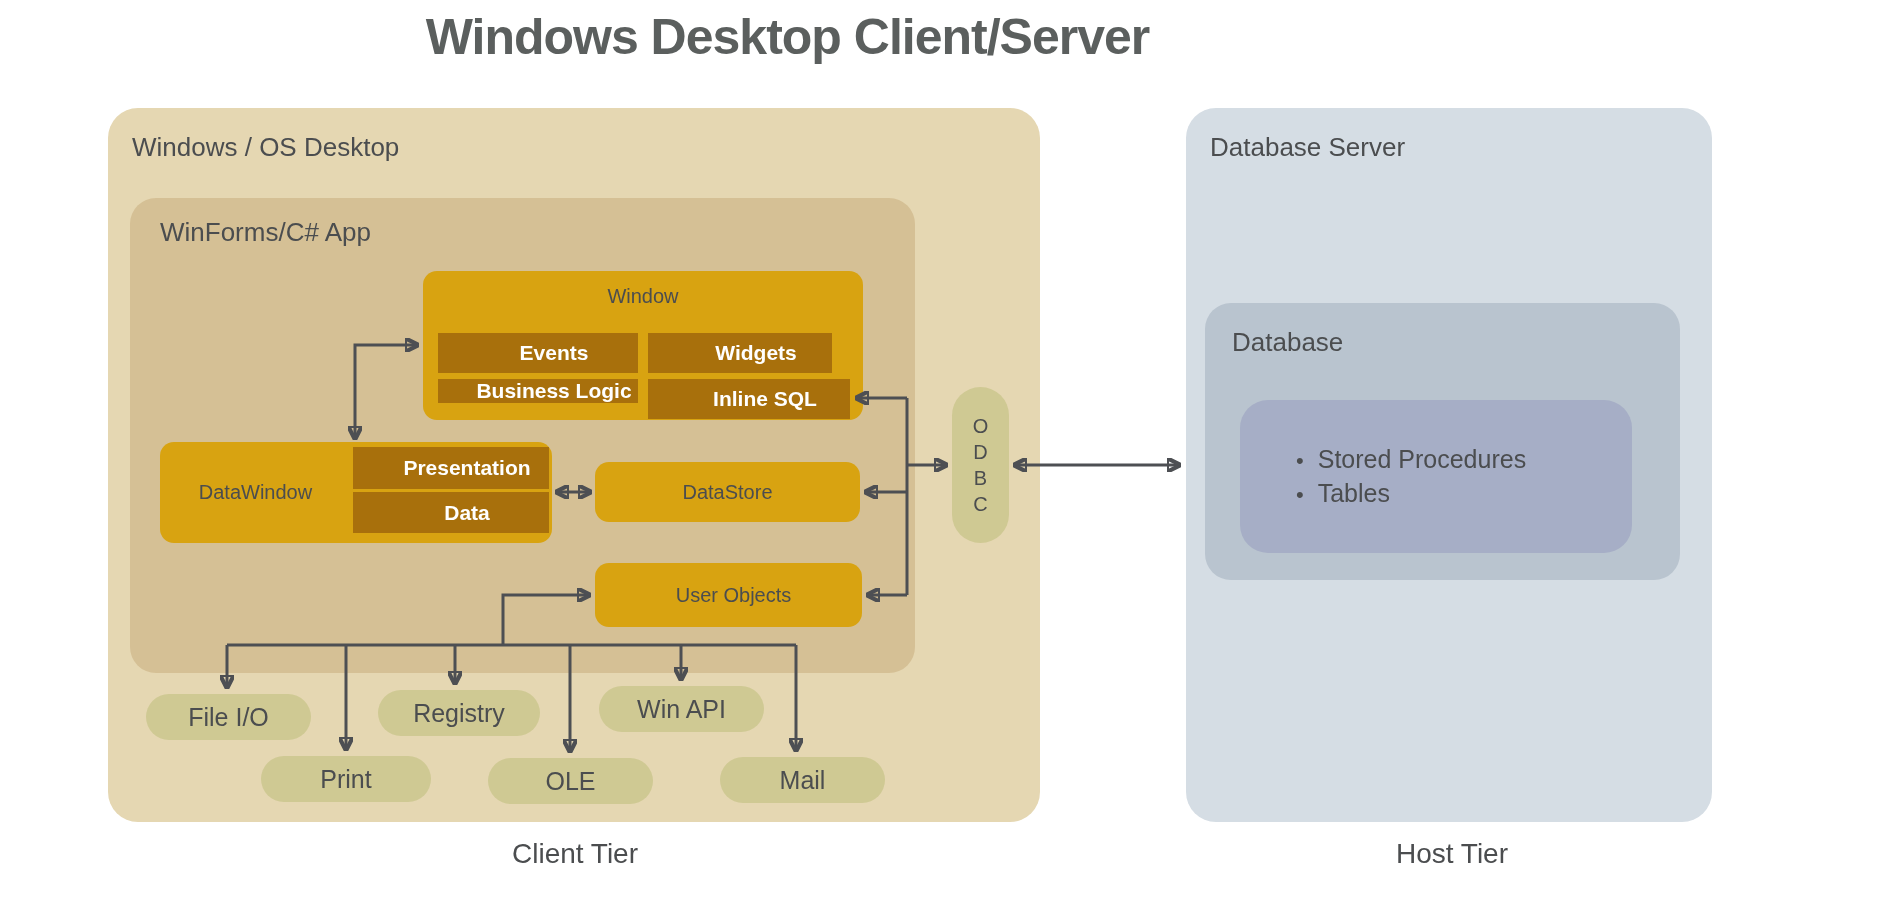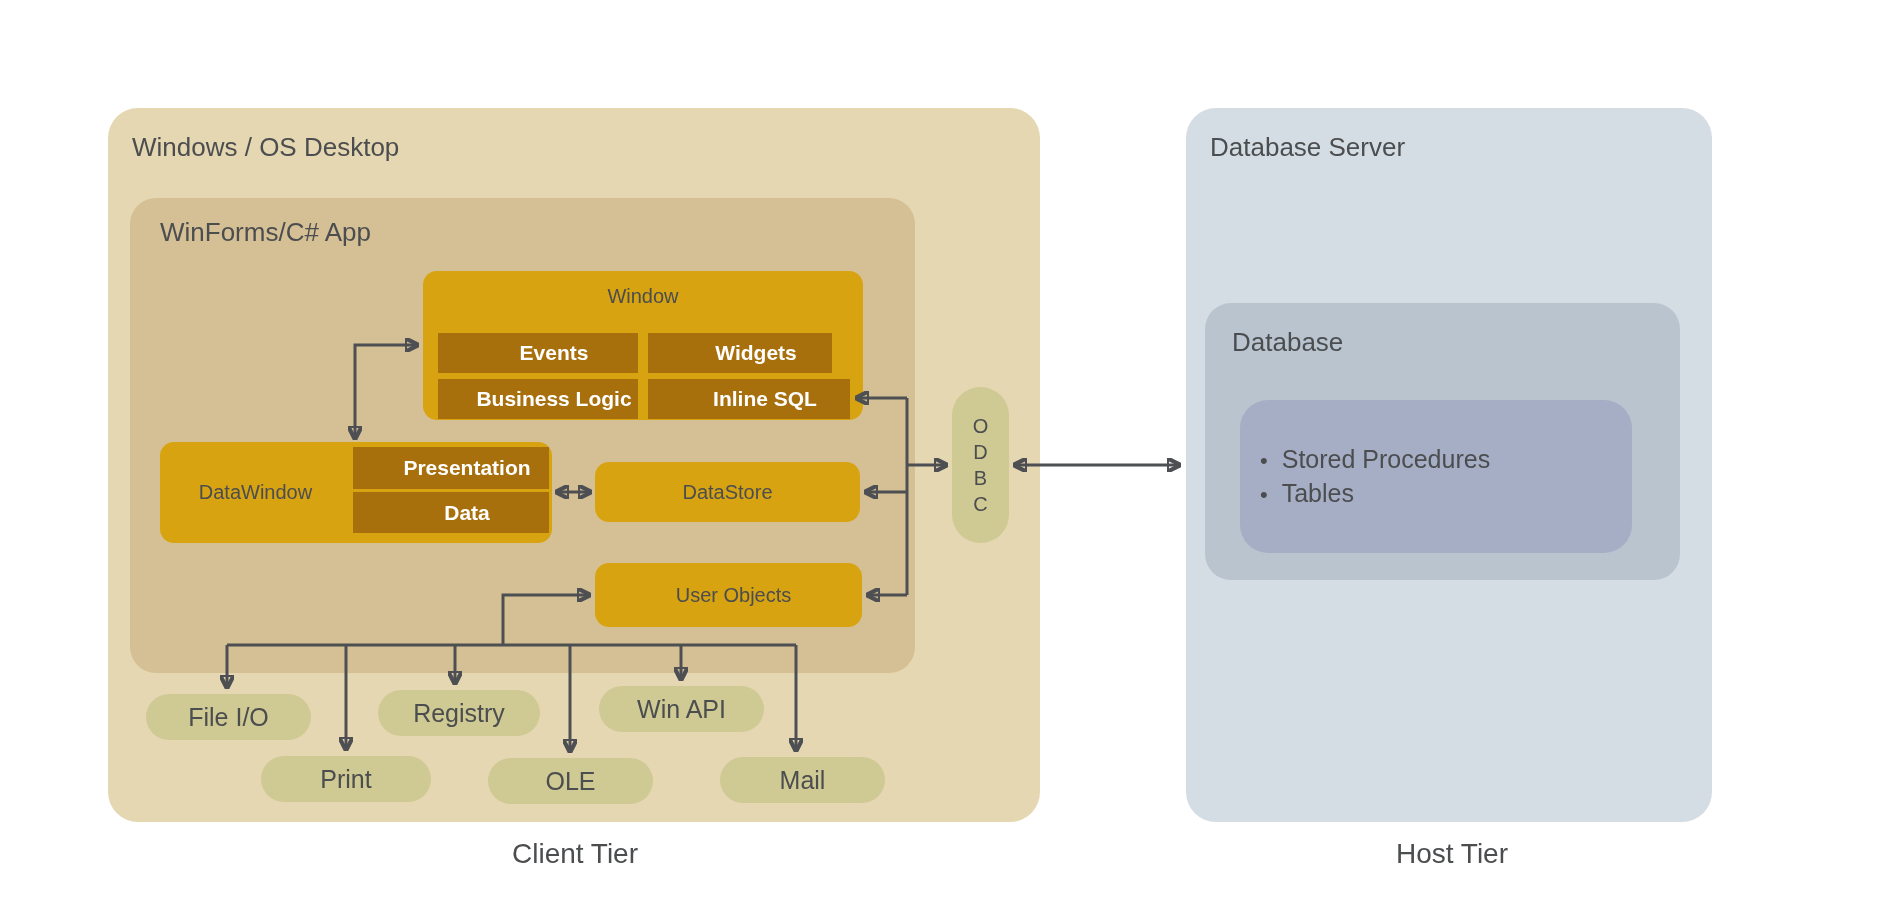--- a/index.html
+++ b/index.html
@@ -17,21 +17,21 @@
   }
 
   .tier-box { border-radius:30px; }
   .client-box { left:108px; top:108px; width:932px; height:714px; background:var(--client-box); }
   .app-box   { left:130px; top:198px; width:785px; height:475px; background:var(--app-box); border-radius:26px; }
   .db-server-box { left:1186px; top:108px; width:526px; height:714px; background:var(--db-server-box); }
   .db-box    { left:1205px; top:303px; width:475px; height:277px; background:var(--db-box); border-radius:26px; }
   .db-items-box {
     left:1240px; top:400px; width:392px; height:153px; background:var(--db-items-box);
     border-radius:28px; display:flex; flex-direction:column; justify-content:center;
-    padding-left:20px; gap:5px;
+    padding-left:56px; gap:5px;
   }
   .db-item { font-size:25px; color:var(--label-text); }
   .db-item::before { content:"•"; margin-right:14px; font-size:22px; }
 
   .zone-label { font-size:26px; color:var(--label-text); white-space:nowrap; }
 
   .gold-box { background:var(--gold); border-radius:14px; color:var(--label-text); }
   .gold-title { font-size:20px; color:var(--label-text); white-space:nowrap; }
   .cell {
     background:var(--brown); color:var(--cell-text);
@@ -64,32 +64,33 @@
   .tier-label { font-size:28px; color:var(--label-text); text-align:center; width:300px; top:838px; }
 
   .connectors { left:0; top:0; width:1890px; height:903px; pointer-events:none; }
   .connectors path, .connectors line { stroke:var(--arrow); stroke-width:3; fill:none; }
 </style>
 </head>
 <body>
 
 <div class="canvas">
 
+  <div class="abs diagram-title">Windows Desktop Client/Server</div>
 
   <div class="abs tier-box client-box"></div>
   <div class="abs zone-label" style="left:132px; top:132px;">Windows / OS Desktop</div>
 
   <div class="abs app-box"></div>
   <div class="abs zone-label" style="left:160px; top:217px;">WinForms/C# App</div>
 
   <div class="abs gold-box window-box">
     <div class="abs gold-title window-title">Window</div>
     <div class="abs cell" style="left:15px; top:62px; width:200px; height:40px;">Events</div>
     <div class="abs cell" style="left:225px; top:62px; width:184px; height:40px;">Widgets</div>
-    <div class="abs cell" style="left:15px; top:108px; width:200px; height:40px;">Business Logic</div>
+    <div class="abs cell" style="left:15px; top:108px; width:200px; height:24px;">Business Logic</div>
     <div class="abs cell" style="left:225px; top:108px; width:202px; height:40px;">Inline SQL</div>
   </div>
 
   <div class="abs gold-box dw-box">
     <div class="abs gold-title flex-center" style="left:0; top:0; width:191px; height:101px;">DataWindow</div>
     <div class="abs cell" style="left:193px; top:5px; width:196px; height:42px;">Presentation</div>
     <div class="abs cell" style="left:193px; top:50px; width:196px; height:41px;">Data</div>
   </div>
 
   <div class="abs gold-box ds-box flex-center gold-title">DataStore</div>

